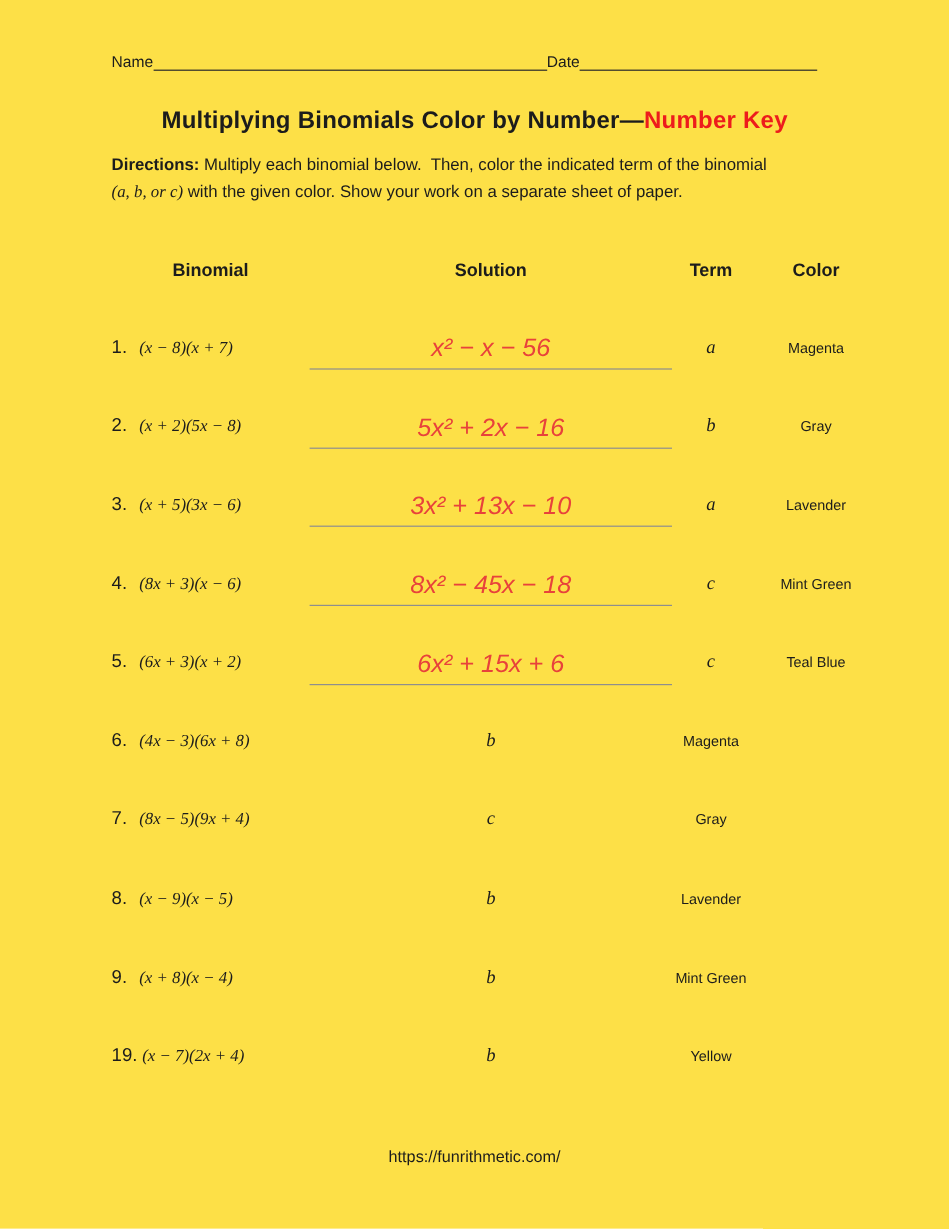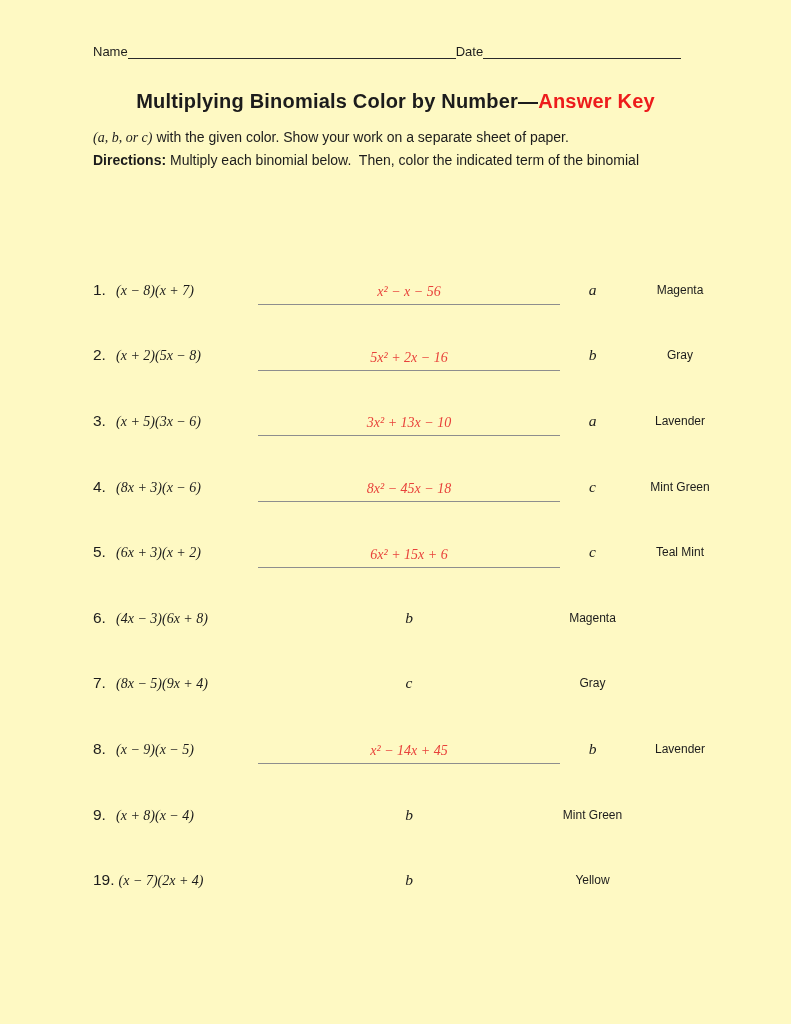--- a/index.html
+++ b/index.html
@@ -7,21 +7,21 @@
     --solution-red:#e8423b;
     --line-gray:#8e8e8e;
     --text:#1c1c1c;
   }
   html,body{margin:0;padding:0;background:#ffffff;}
   .page{
     position:relative;
     width:791px;
     height:1024px;
     margin:0 auto;
-    background:#fef9c3;
+    background:#fde047;
     font-family:"Liberation Sans", sans-serif;
     color:var(--text);
     overflow:hidden;
   }
   
   .name-row{
     position:absolute;
     left:93px; top:44px;
     width:597px;
     display:flex;
@@ -96,23 +96,23 @@
   .binom{font-size:14px;}
   .solution-cell{
     align-self:center;
     border-bottom:1px solid var(--line-gray);
     text-align:center;
     padding-bottom:4px;
     margin-top:8px;
   }
   .sol-text{
     color:var(--solution-red);
-    font-family:Liberation Serif, serif;
+    font-family:Liberation Sans, sans-serif;
     font-style:italic;
-    font-size:14px;
+    font-size:21px;
   }
   .term-cell{
     text-align:center;
     font-size:15.5px;
   }
   .color-cell{
     text-align:center;
     font-size:12px;
   }
   
@@ -130,28 +130,34 @@
 <div class="page">
 
   <div class="name-row">
     <span>Name</span>
     <span class="blank-line name-line"></span>
     <span>Date</span>
     <span class="blank-line date-line"></span>
   </div>
 
   <div class="title">
-    <span>Multiplying Binomials Color by Number—</span><span class="red">Answer Key</span>
+    <span>Multiplying Binomials Color by Number—</span><span class="red">Number Key</span>
   </div>
 
   <div class="directions">
+    <div><span class="dir-label">Directions:</span><span> Multiply each binomial below.  Then, color the indicated term of the binomial</span></div>
     <div><span class="math">(a, b, or c)</span><span> with the given color. Show your work on a separate sheet of paper.</span></div>
-    <div><span class="dir-label">Directions:</span><span> Multiply each binomial below.  Then, color the indicated term of the binomial</span></div>
-  </div>
-
+  </div>
+
+  <div class="thead">
+    <div>Binomial</div>
+    <div>Solution</div>
+    <div>Term</div>
+    <div>Color</div>
+  </div>
 
   <div class="rows">
     <div class="trow">
       <div class="binomial-cell">
         <span class="num">1.</span>
         <span class="math binom">(x − 8)(x + 7)</span>
       </div>
       <div class="solution-cell">
         <span class="sol-text">x² − x − 56</span>
       </div>
@@ -207,21 +213,21 @@
       <div class="binomial-cell">
         <span class="num">5.</span>
         <span class="math binom">(6x + 3)(x + 2)</span>
       </div>
       <div class="solution-cell">
         <span class="sol-text">6x² + 15x + 6</span>
       </div>
       <div class="term-cell">
         <span class="math">c</span>
       </div>
-      <div class="color-cell">Teal Mint</div>
+      <div class="color-cell">Teal Blue</div>
     </div>
 
     <div class="trow">
       <div class="binomial-cell">
         <span class="num">6.</span>
         <span class="math binom">(4x − 3)(6x + 8)</span>
       </div>
       <div class="term-cell">
         <span class="math">b</span>
       </div>
@@ -237,23 +243,20 @@
         <span class="math">c</span>
       </div>
       <div class="color-cell">Gray</div>
     </div>
 
     <div class="trow">
       <div class="binomial-cell">
         <span class="num">8.</span>
         <span class="math binom">(x − 9)(x − 5)</span>
       </div>
-      <div class="solution-cell">
-        <span class="sol-text">x² − 14x + 45</span>
-      </div>
       <div class="term-cell">
         <span class="math">b</span>
       </div>
       <div class="color-cell">Lavender</div>
     </div>
 
     <div class="trow">
       <div class="binomial-cell">
         <span class="num">9.</span>
         <span class="math binom">(x + 8)(x − 4)</span>
@@ -269,14 +272,15 @@
         <span class="num">19.</span>
         <span class="math binom">(x − 7)(2x + 4)</span>
       </div>
       <div class="term-cell">
         <span class="math">b</span>
       </div>
       <div class="color-cell">Yellow</div>
     </div>
   </div>
 
+  <div class="footer">https://funrithmetic.com/</div>
 
 </div>
 
 </body></html>

